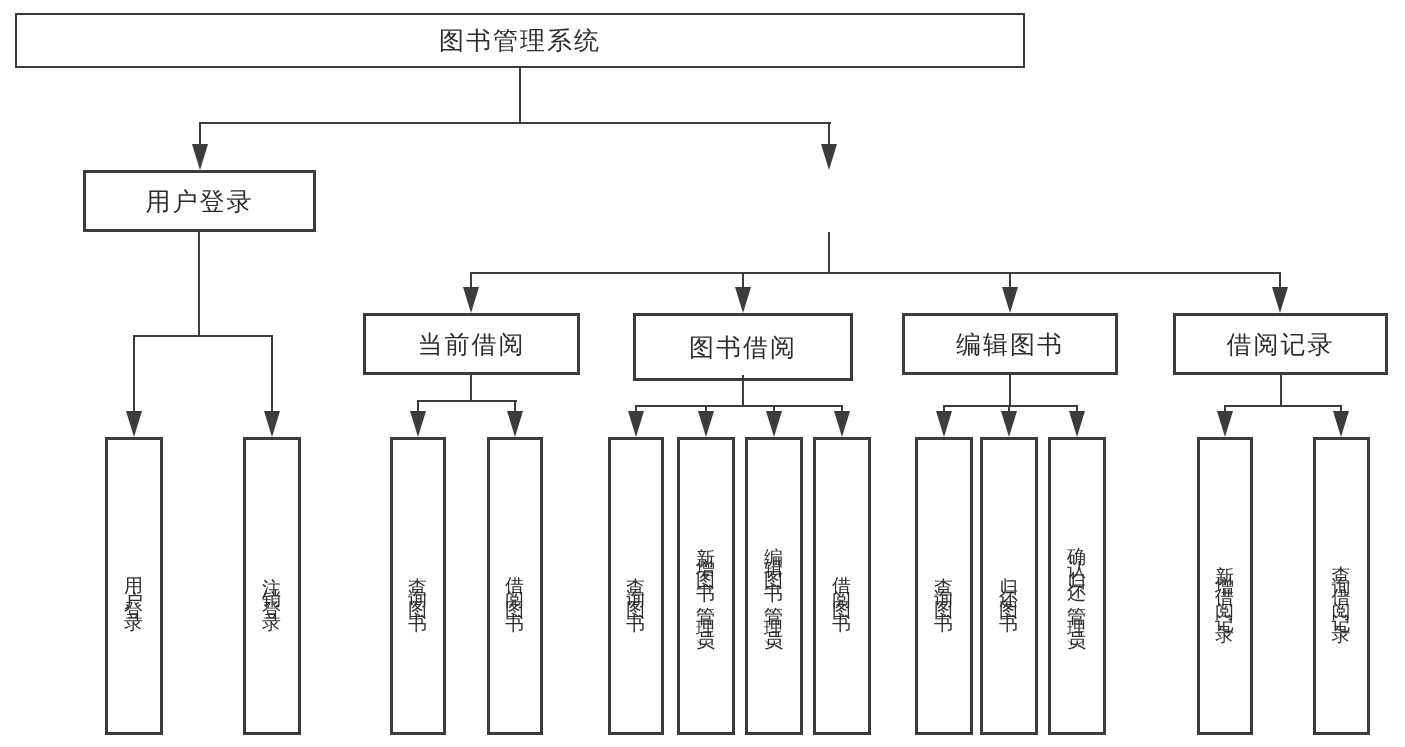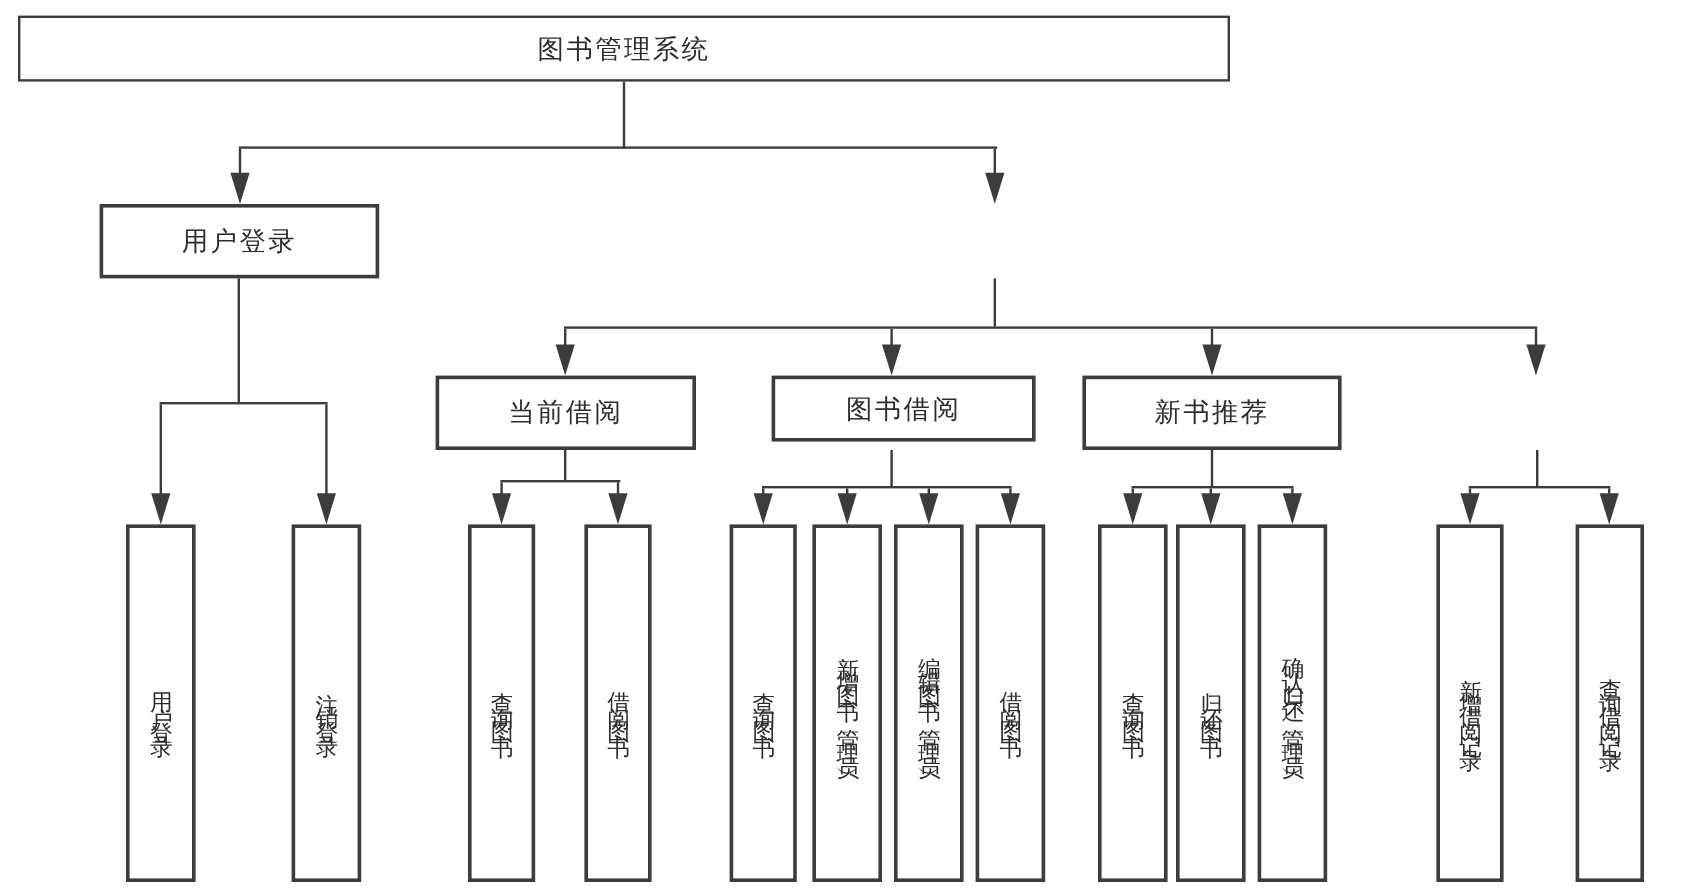--- a/index.html
+++ b/index.html
@@ -11,21 +11,21 @@
   html,body{margin:0;padding:0;background:#fff;}
   .stage{
     position:relative;width:1405px;height:747px;background:var(--bg);
     font-family:"Liberation Sans","DejaVu Sans",sans-serif;color:var(--text);
     overflow:hidden;
   }
   .node{
     position:absolute;box-sizing:border-box;background:#fff;
     border:3px solid var(--line);
     display:flex;align-items:center;justify-content:center;
-    font-size:22px;letter-spacing:2px;white-space:nowrap;
+    font-size:25px;letter-spacing:2px;white-space:nowrap;
   }
   .node.root{border-width:2px;}
   .leaf{
     writing-mode:vertical-rl;text-orientation:mixed;
     letter-spacing:12px;font-size:19px;line-height:1;
     white-space:normal;
   }
   .ln{position:absolute;background:var(--line);}
   .arr{
     position:absolute;width:0;height:0;
@@ -71,25 +71,28 @@
   <div class="ln" style="left:742px;top:274px;width:2px;height:16px;"></div>
   <div class="arr" style="left:735px;top:287px;"></div>
   <div class="ln" style="left:1009px;top:274px;width:2px;height:16px;"></div>
   <div class="arr" style="left:1002px;top:287px;"></div>
   <div class="ln" style="left:1279px;top:274px;width:2px;height:16px;"></div>
   <div class="arr" style="left:1272px;top:287px;"></div>
 
   <div class="node" style="left:363px;top:313px;width:217px;height:62px;">
     <span>当前借阅</span>
   </div>
-  <div class="node" style="left:633px;top:313px;width:220px;height:55px;margin-left:10px;">
+  <div class="node" style="left:633px;top:313px;width:220px;height:68px;">
     <span>图书借阅</span>
   </div>
   <div class="node" style="left:902px;top:313px;width:216px;height:62px;">
-    <span>新书推荐</span>
+    <span>编辑图书</span>
+  </div>
+  <div class="node" style="left:1173px;top:313px;width:215px;height:62px;">
+    <span>借阅记录</span>
   </div>
 
   <div class="ln" style="left:470px;top:375px;width:2px;height:25px;"></div>
   <div class="ln" style="left:417px;top:400px;width:100px;height:2px;"></div>
   <div class="ln" style="left:417px;top:402px;width:2px;height:10px;"></div>
   <div class="arr" style="left:410px;top:411px;"></div>
   <div class="ln" style="left:514px;top:402px;width:2px;height:10px;"></div>
   <div class="arr" style="left:507px;top:411px;"></div>
 
   <div class="ln" style="left:742px;top:375px;width:2px;height:30px;"></div>

